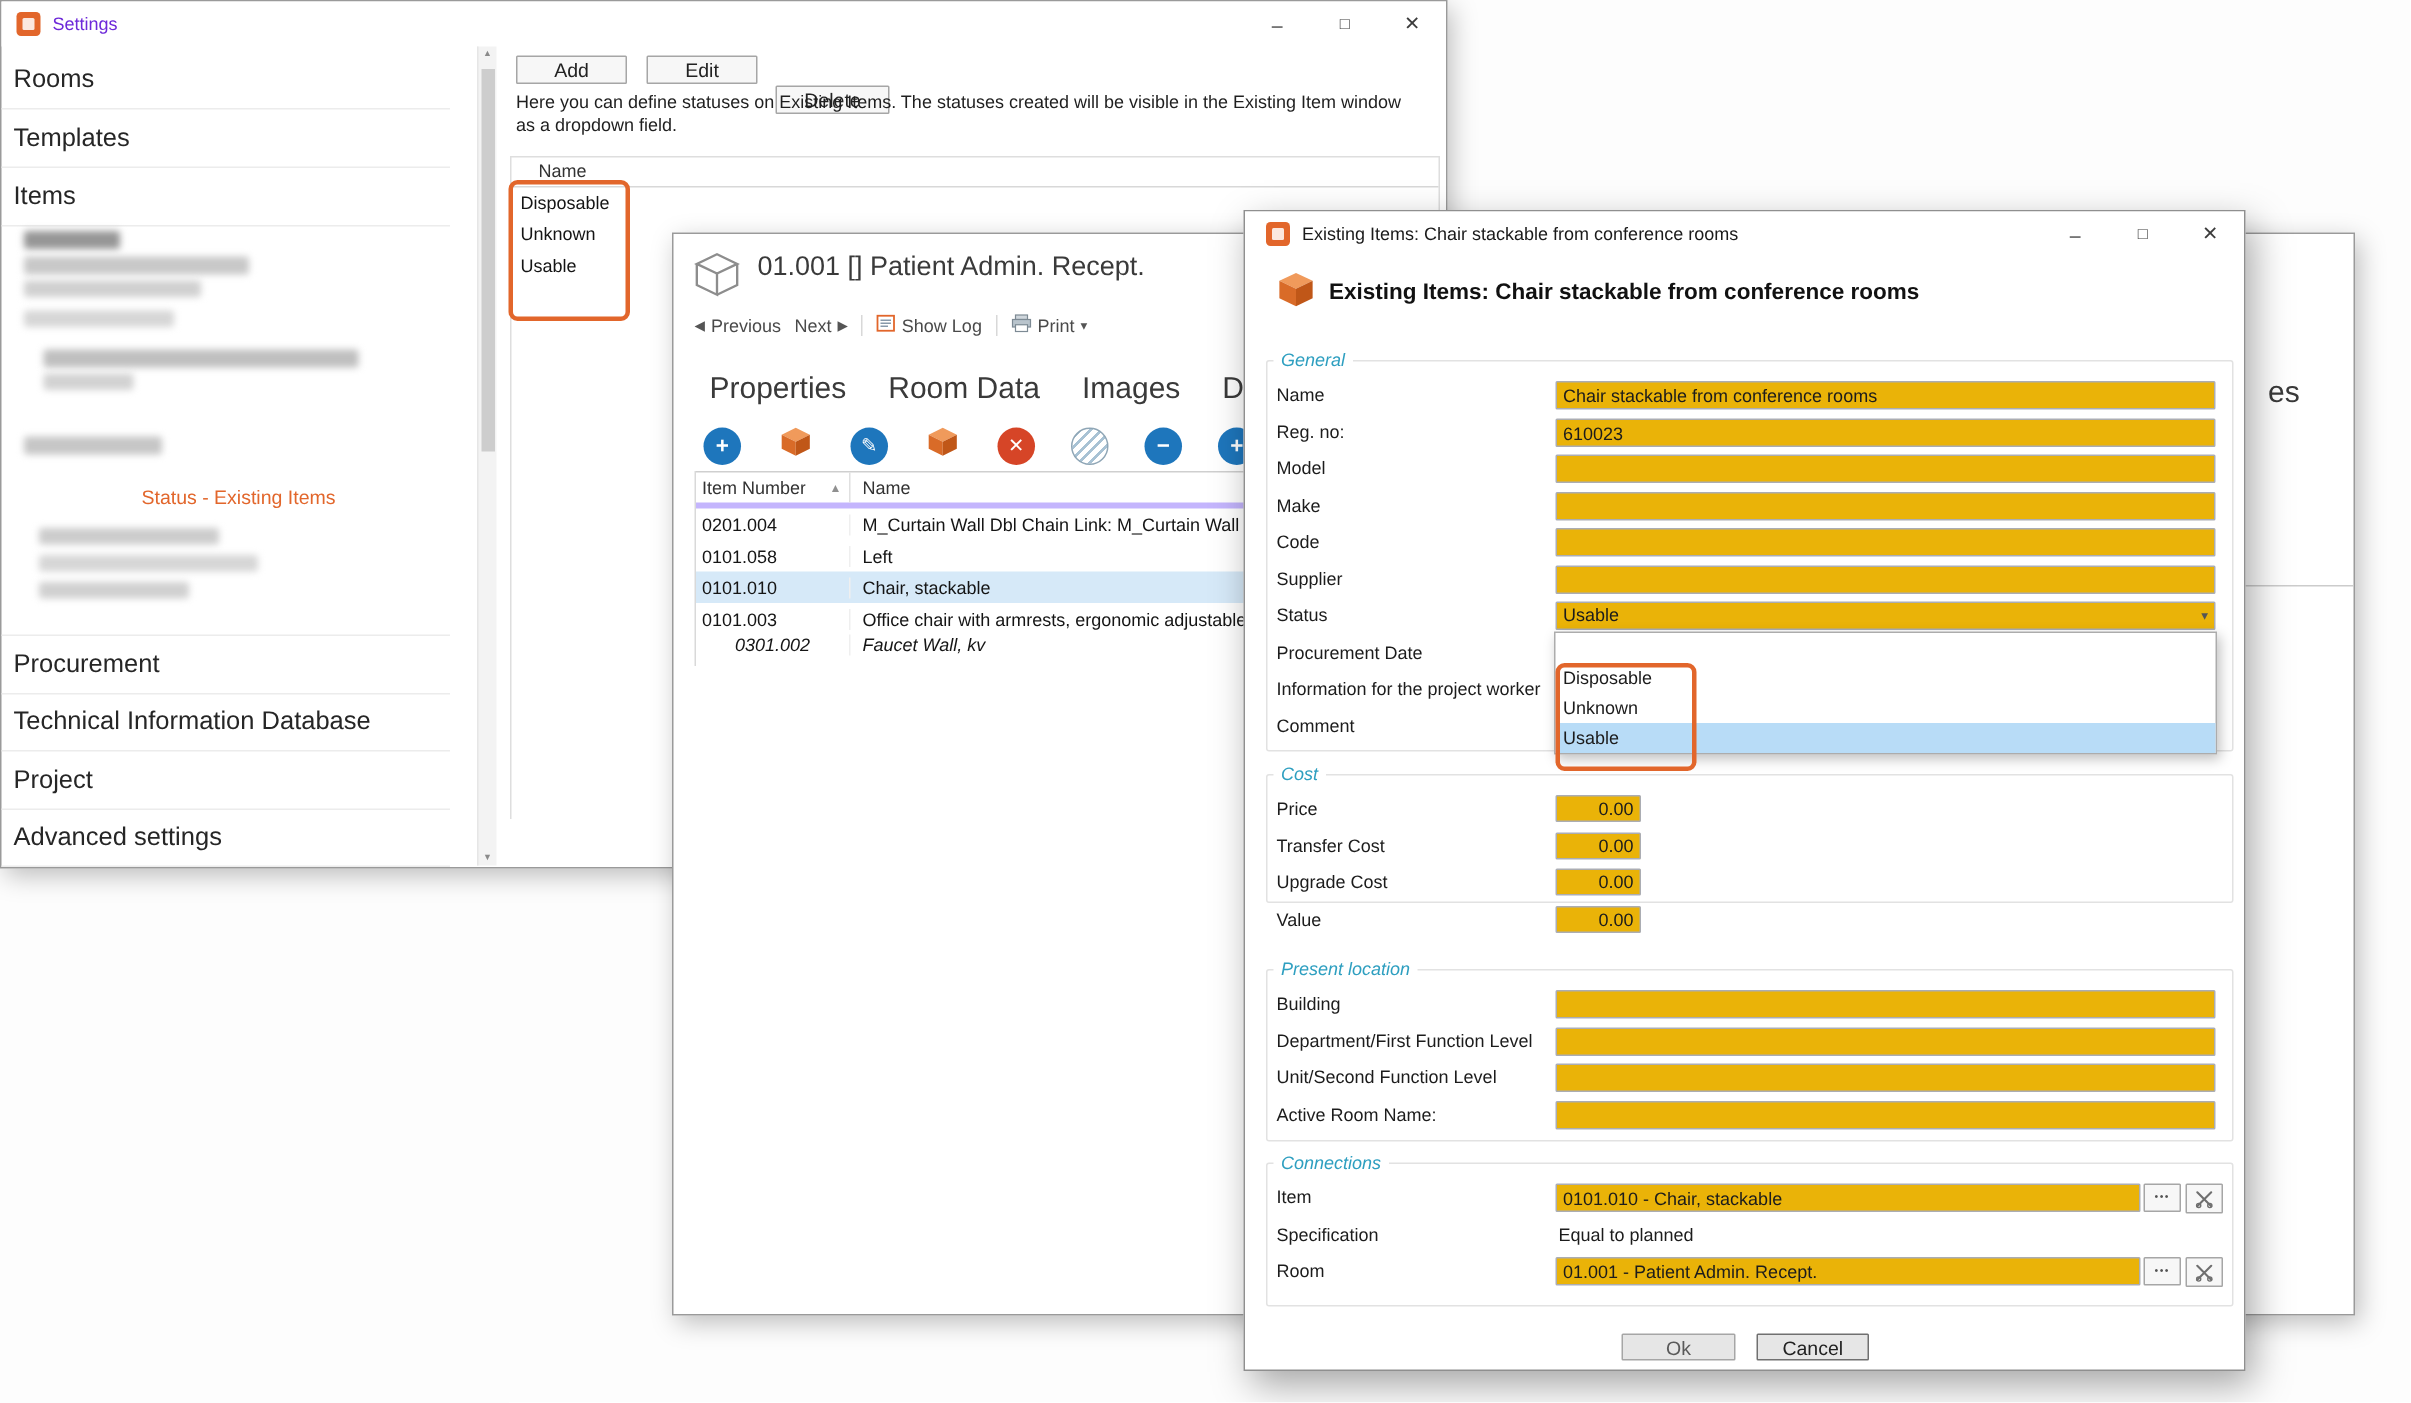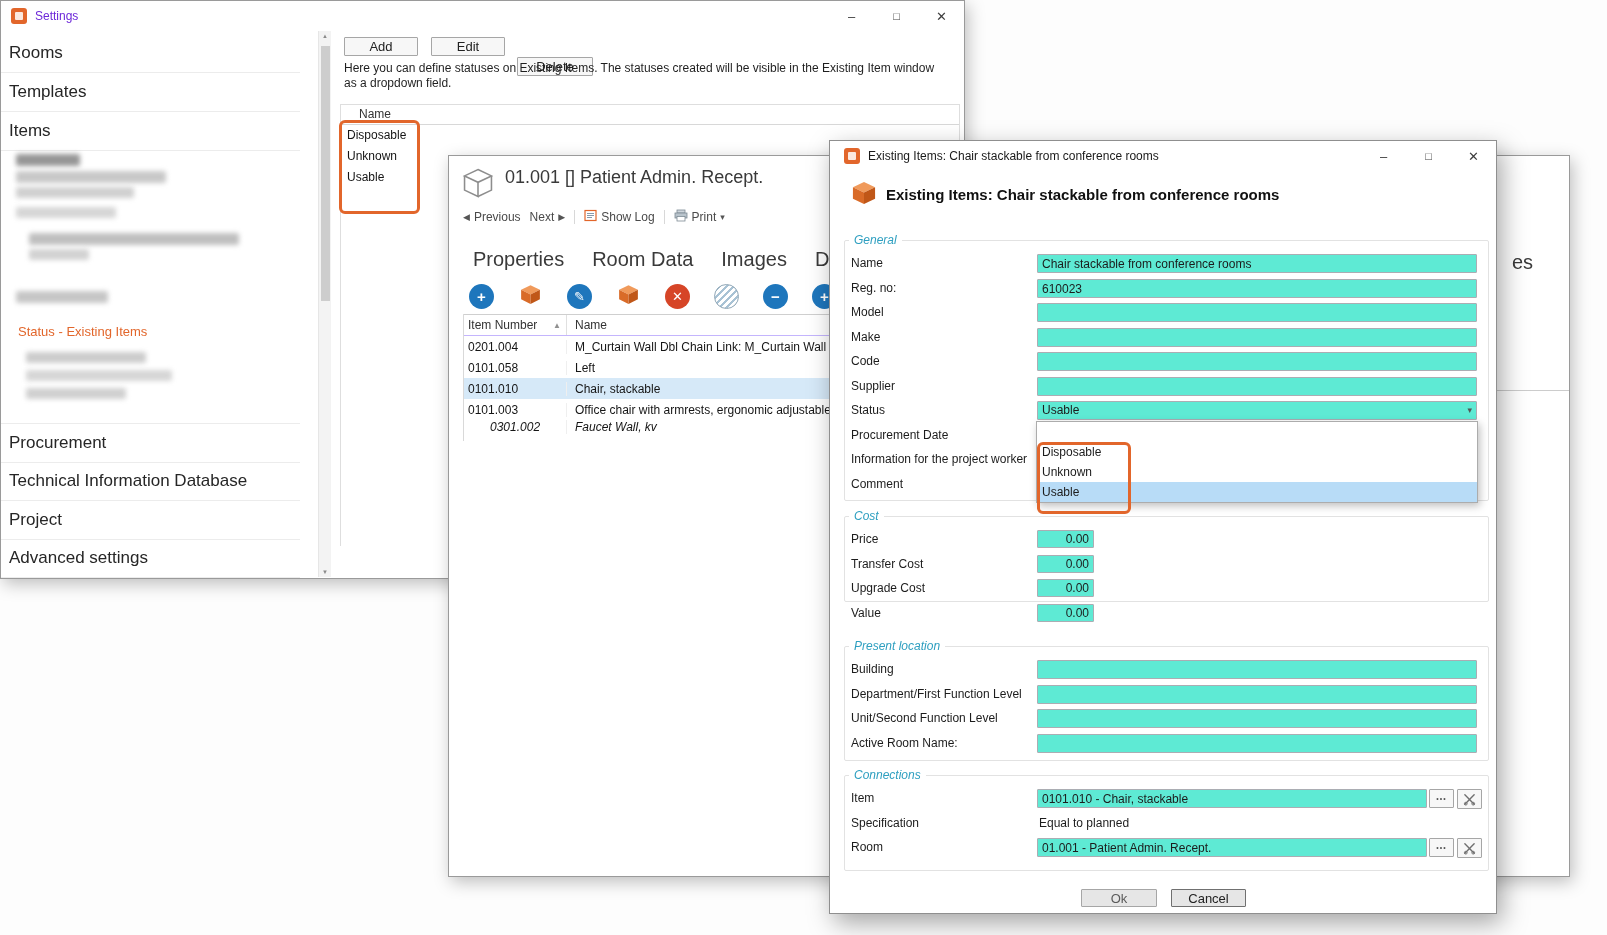--- a/index.html
+++ b/index.html
@@ -22,21 +22,21 @@
   .tcell{font-size:12px;color:#151515;white-space:nowrap;overflow:hidden;}
   .cicon{width:25px;height:25px;border-radius:50%;display:flex;align-items:center;justify-content:center;
          color:#fff;font-size:15px;font-weight:bold;flex:0 0 auto;}
   .hatch{width:25px;height:25px;border-radius:50%;border:1px solid #8fa6b6;box-sizing:border-box;
          background:repeating-linear-gradient(135deg,#ffffff 0 3px,#a8c2d4 3px 5px);flex:0 0 auto;}
   .group{position:absolute;left:14px;width:645px;border:1px solid #e2e2e2;border-radius:2px;box-sizing:border-box;background:#fff;}
   .glabel{position:absolute;top:-8px;left:4px;background:#fff;padding:0 5px;font-size:12px;color:#2E9FC0;white-space:nowrap;font-style:italic;}
   .frow{position:absolute;left:0;right:0;height:20px;}
   .flabel{position:absolute;left:6px;top:0;font-size:12px;color:#1c1c1c;line-height:19px;white-space:nowrap;}
   .finput{position:absolute;box-sizing:border-box;height:19px;border:1px solid #abadb3;border-radius:1px;
-          font-size:12px;font-family:inherit;padding:0 4px;color:#1c1c1c;background:#5eead4;top:0;}
+          font-size:12px;font-family:inherit;padding:0 4px;color:#1c1c1c;background:#eab308;top:0;}
   .ditem{height:20px;line-height:20px;font-size:12px;padding-left:5px;color:#1c1c1c;}
   .ditem.selected{background:#B8DCF7;}
   .vsep{width:1px;height:14px;background:#d8d8d8;}
   .navlink{display:flex;align-items:center;gap:4px;font-size:12px;color:#4a4a4a;white-space:nowrap;}
   .navglyph{font-size:9px;color:#555;}
   .tab{font-size:20px;color:#3a3a3a;white-space:nowrap;cursor:default;}
 </style>
 </head>
 <body>
 
@@ -61,21 +61,21 @@
       <div class="abs" style="left:0;top:150px;width:299px;height:168px;">
         <div class="blurbar" style="left:15px;top:3px;width:64px;height:12px;background:#969696;"></div>
         <div class="blurbar" style="left:15px;top:20px;width:150px;height:12px;background:#c8c8c8;"></div>
         <div class="blurbar" style="left:15px;top:36px;width:118px;height:11px;background:#d0d0d0;"></div>
         <div class="blurbar" style="left:15px;top:56px;width:100px;height:11px;background:#d6d6d6;"></div>
         <div class="blurbar" style="left:28px;top:82px;width:210px;height:12px;background:#bfbfbf;"></div>
         <div class="blurbar" style="left:28px;top:98px;width:60px;height:11px;background:#d2d2d2;"></div>
         <div class="blurbar" style="left:15px;top:140px;width:92px;height:12px;background:#c6c6c6;"></div>
       </div>
 
-      <div class="abs" style="left:0;top:318px;width:299px;height:25px;font-size:13px;color:#E2662B;line-height:25px;padding-left:17px;box-sizing:border-box;">Status - Existing Items</div>
+      <div class="abs" style="left:0;top:318px;width:299px;height:25px;font-size:13px;color:#E2662B;line-height:25px;padding-left:17px;box-sizing:border-box;text-align:center;">Status - Existing Items</div>
 
       <div class="abs" style="left:0;top:343px;width:299px;height:80px;border-bottom:1px solid #ececec;box-sizing:border-box;">
         <div class="blurbar" style="left:25px;top:8px;width:120px;height:11px;background:#cccccc;"></div>
         <div class="blurbar" style="left:25px;top:26px;width:146px;height:11px;background:#d6d6d6;"></div>
         <div class="blurbar" style="left:25px;top:44px;width:100px;height:11px;background:#d0d0d0;"></div>
       </div>
 
       <div class="side-item" style="top:423px;">Procurement</div>
       <div class="side-item" style="top:461px;">Technical Information Database</div>
       <div class="side-item" style="top:500px;">Project</div>
@@ -165,21 +165,21 @@
             <polygon points="3,7.5 12,12 12,21 3,16.5" fill="#D96B28"></polygon>
             <polygon points="21,7.5 12,12 12,21 21,16.5" fill="#C05718"></polygon>
           </svg></span>
       <span class="cicon" style="background:#D64527;font-size:13px;">✕</span>
       <span class="hatch"></span>
       <span class="cicon" style="background:#1E76BC;">−</span>
       <span class="cicon" style="background:#1E76BC;">+</span>
     </div>
 
     <div class="abs" style="left:14px;top:158px;width:700px;border-left:1px solid #d9d9d9;box-sizing:border-box;background:#fff;">
-      <div style="display:flex;height:20px;border-top:1px solid #cfcfcf;border-bottom:1px solid #c4b5fd;align-items:center;">
+      <div style="display:flex;height:20px;border-top:1px solid #cfcfcf;border-bottom:4px solid #c4b5fd;align-items:center;">
         <div style="width:103px;box-sizing:border-box;padding-left:4px;border-right:1px solid #e0e0e0;display:flex;align-items:center;justify-content:space-between;height:100%;">
           <span class="tcell" style="color:#333;">Item Number</span>
           <span style="font-size:8px;color:#909090;margin-right:5px;">▲</span>
         </div>
         <div class="tcell" style="padding-left:8px;color:#333;">Name</div>
       </div>
       <div style="display:flex;height:21px;align-items:center;">
         <span class="tcell" style="width:103px;box-sizing:border-box;padding-left:4px;border-right:1px solid #efefef;">0201.004</span>
         <span class="tcell" style="padding-left:8px;flex:1;">M_Curtain Wall Dbl Chain Link: M_Curtain Wall D</span>
       </div>

